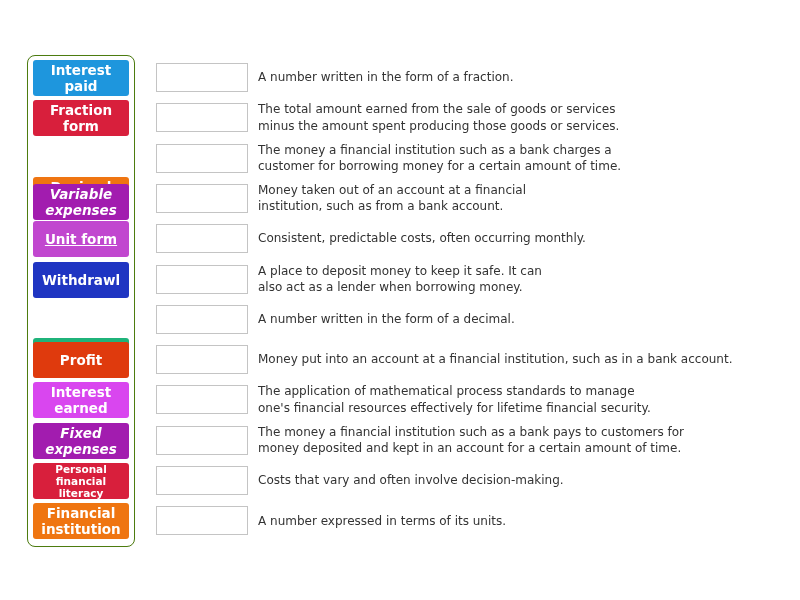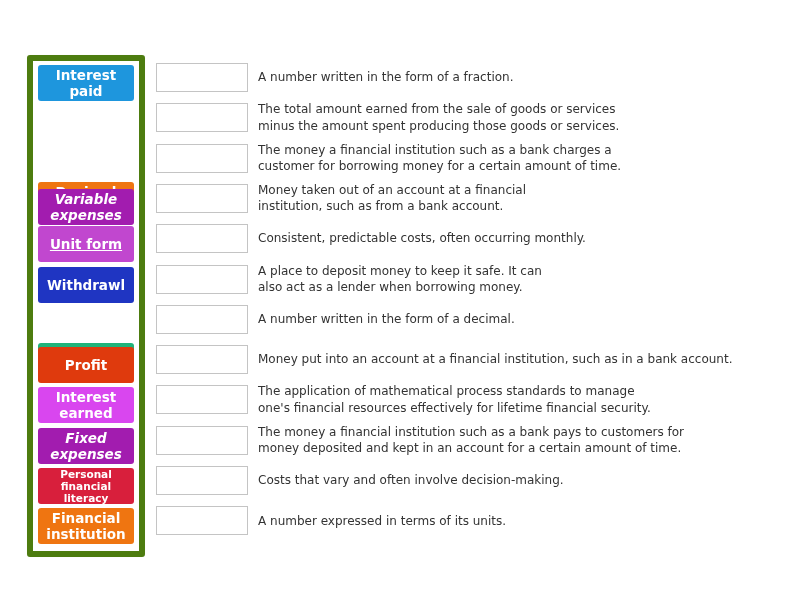--- a/index.html
+++ b/index.html
@@ -15,22 +15,22 @@
       position: relative;
       width: 800px;
       height: 600px;
     }
     .tile-panel {
       position: absolute;
       left: 27px;
       top: 55px;
       width: 106px;
       height: 490px;
-      border: 6px solid #4d7c0f;
-      border-radius: 3px;
+      border: 1px solid #4d7c0f;
+      border-radius: 8px;
       background: #ffffff;
       box-shadow: 0 0 1px rgba(0,0,0,0.08);
     }
     .tile {
       position: absolute;
       left: 5px;
       width: 96px;
       height: 36px;
       border-radius: 3px;
       color: #ffffff;
@@ -69,20 +69,21 @@
       align-items: center;
       height: 33px;
     }
   </style>
 </head>
 <body>
 
 <div class="stage">
   <div class="tile-panel" id="tile-panel">
       <div class="tile" style="top: 4px; background: rgb(30, 150, 221);">Interest paid</div>
+      <div class="tile" style="top: 44.3px; background: rgb(216, 31, 60);">Fraction form</div>
       <div class="tile" style="top: 84.6px; background: rgb(239, 117, 17); margin-top: 36px;">Decimal form</div>
       <div class="tile" style="top: 128px; background: #a21caf; font-style: italic;">Variable expenses</div>
       <div class="tile" style="top: 165.2px; background: rgb(193, 71, 207); text-decoration: underline;">Unit form</div>
       <div class="tile" style="top: 205.5px; background: rgb(31, 53, 194);">Withdrawl</div>
       <div class="tile" style="top: 245.8px; background: rgb(31, 179, 122); margin-top: 36px;">Deposit</div>
       <div class="tile" style="top: 286.1px; background: rgb(223, 58, 13);">Profit</div>
       <div class="tile" style="top: 326.4px; background: #d946ef;">Interest earned</div>
       <div class="tile" style="top: 366.7px; background: #a21caf; font-style: italic;">Fixed expenses</div>
       <div class="tile small" style="top: 407px; background: rgb(216, 31, 60);">Personal financial literacy</div>
       <div class="tile" style="top: 447.3px; background: rgb(239, 117, 17);">Financial institution</div>

